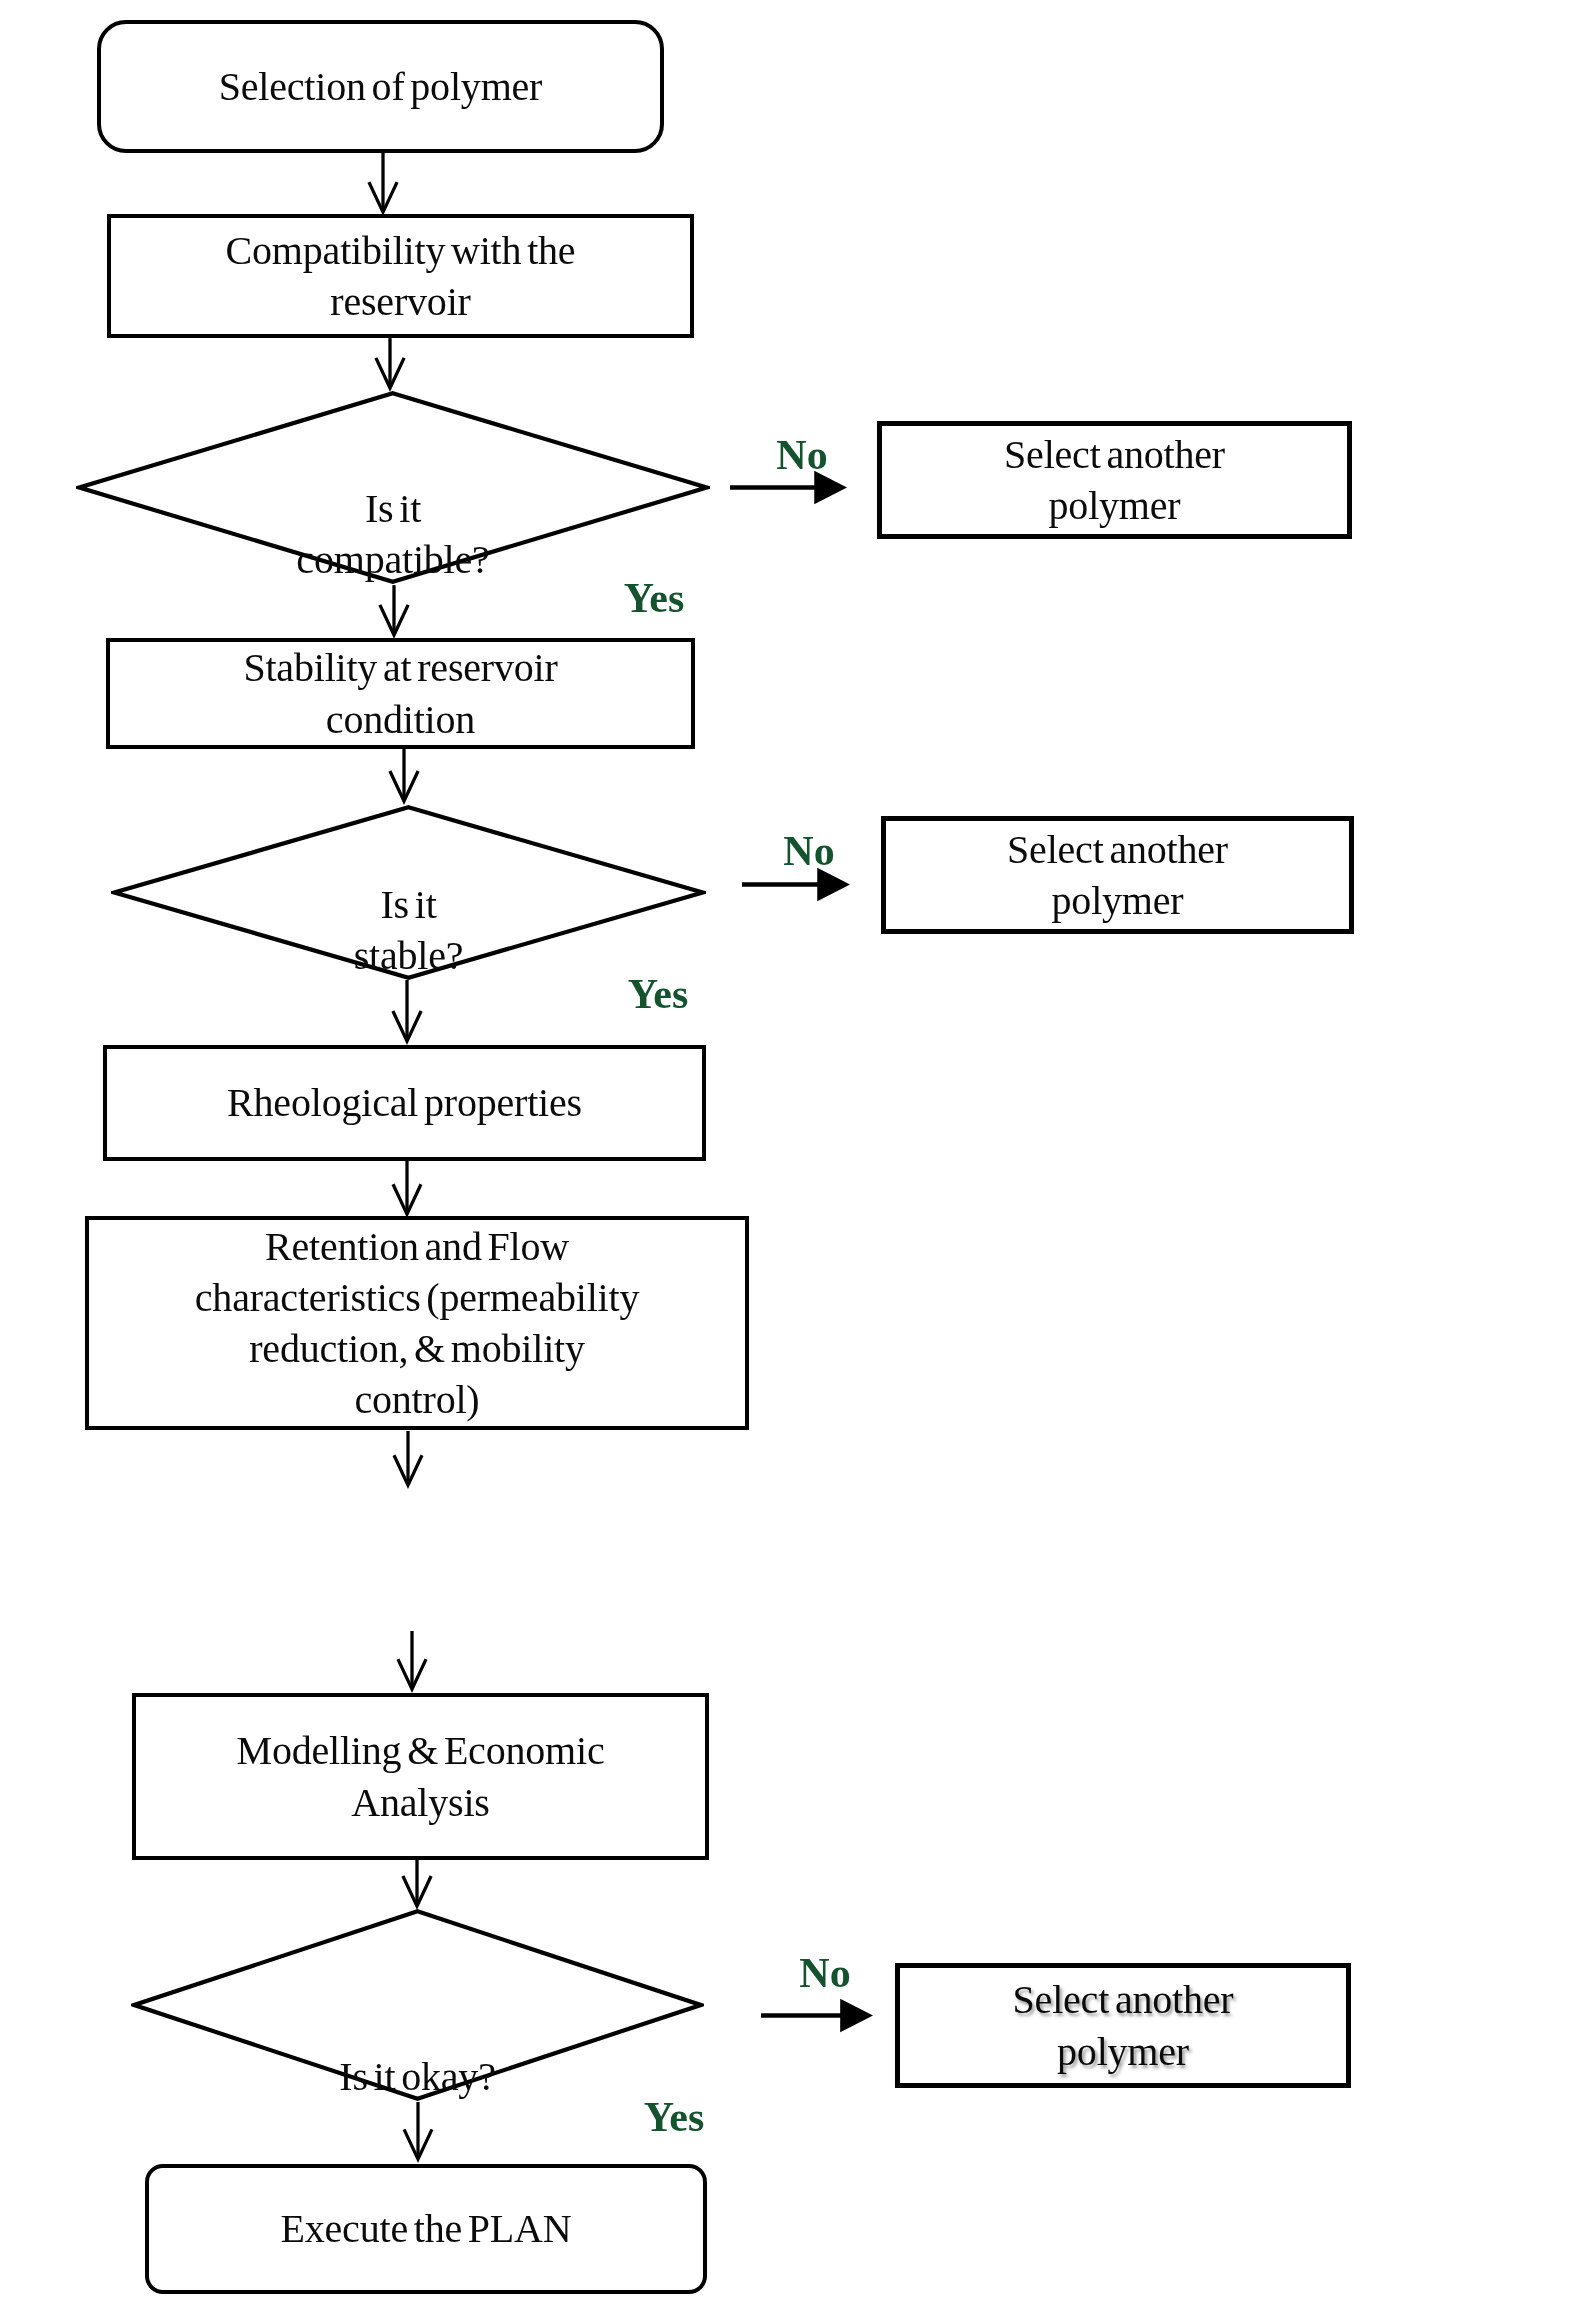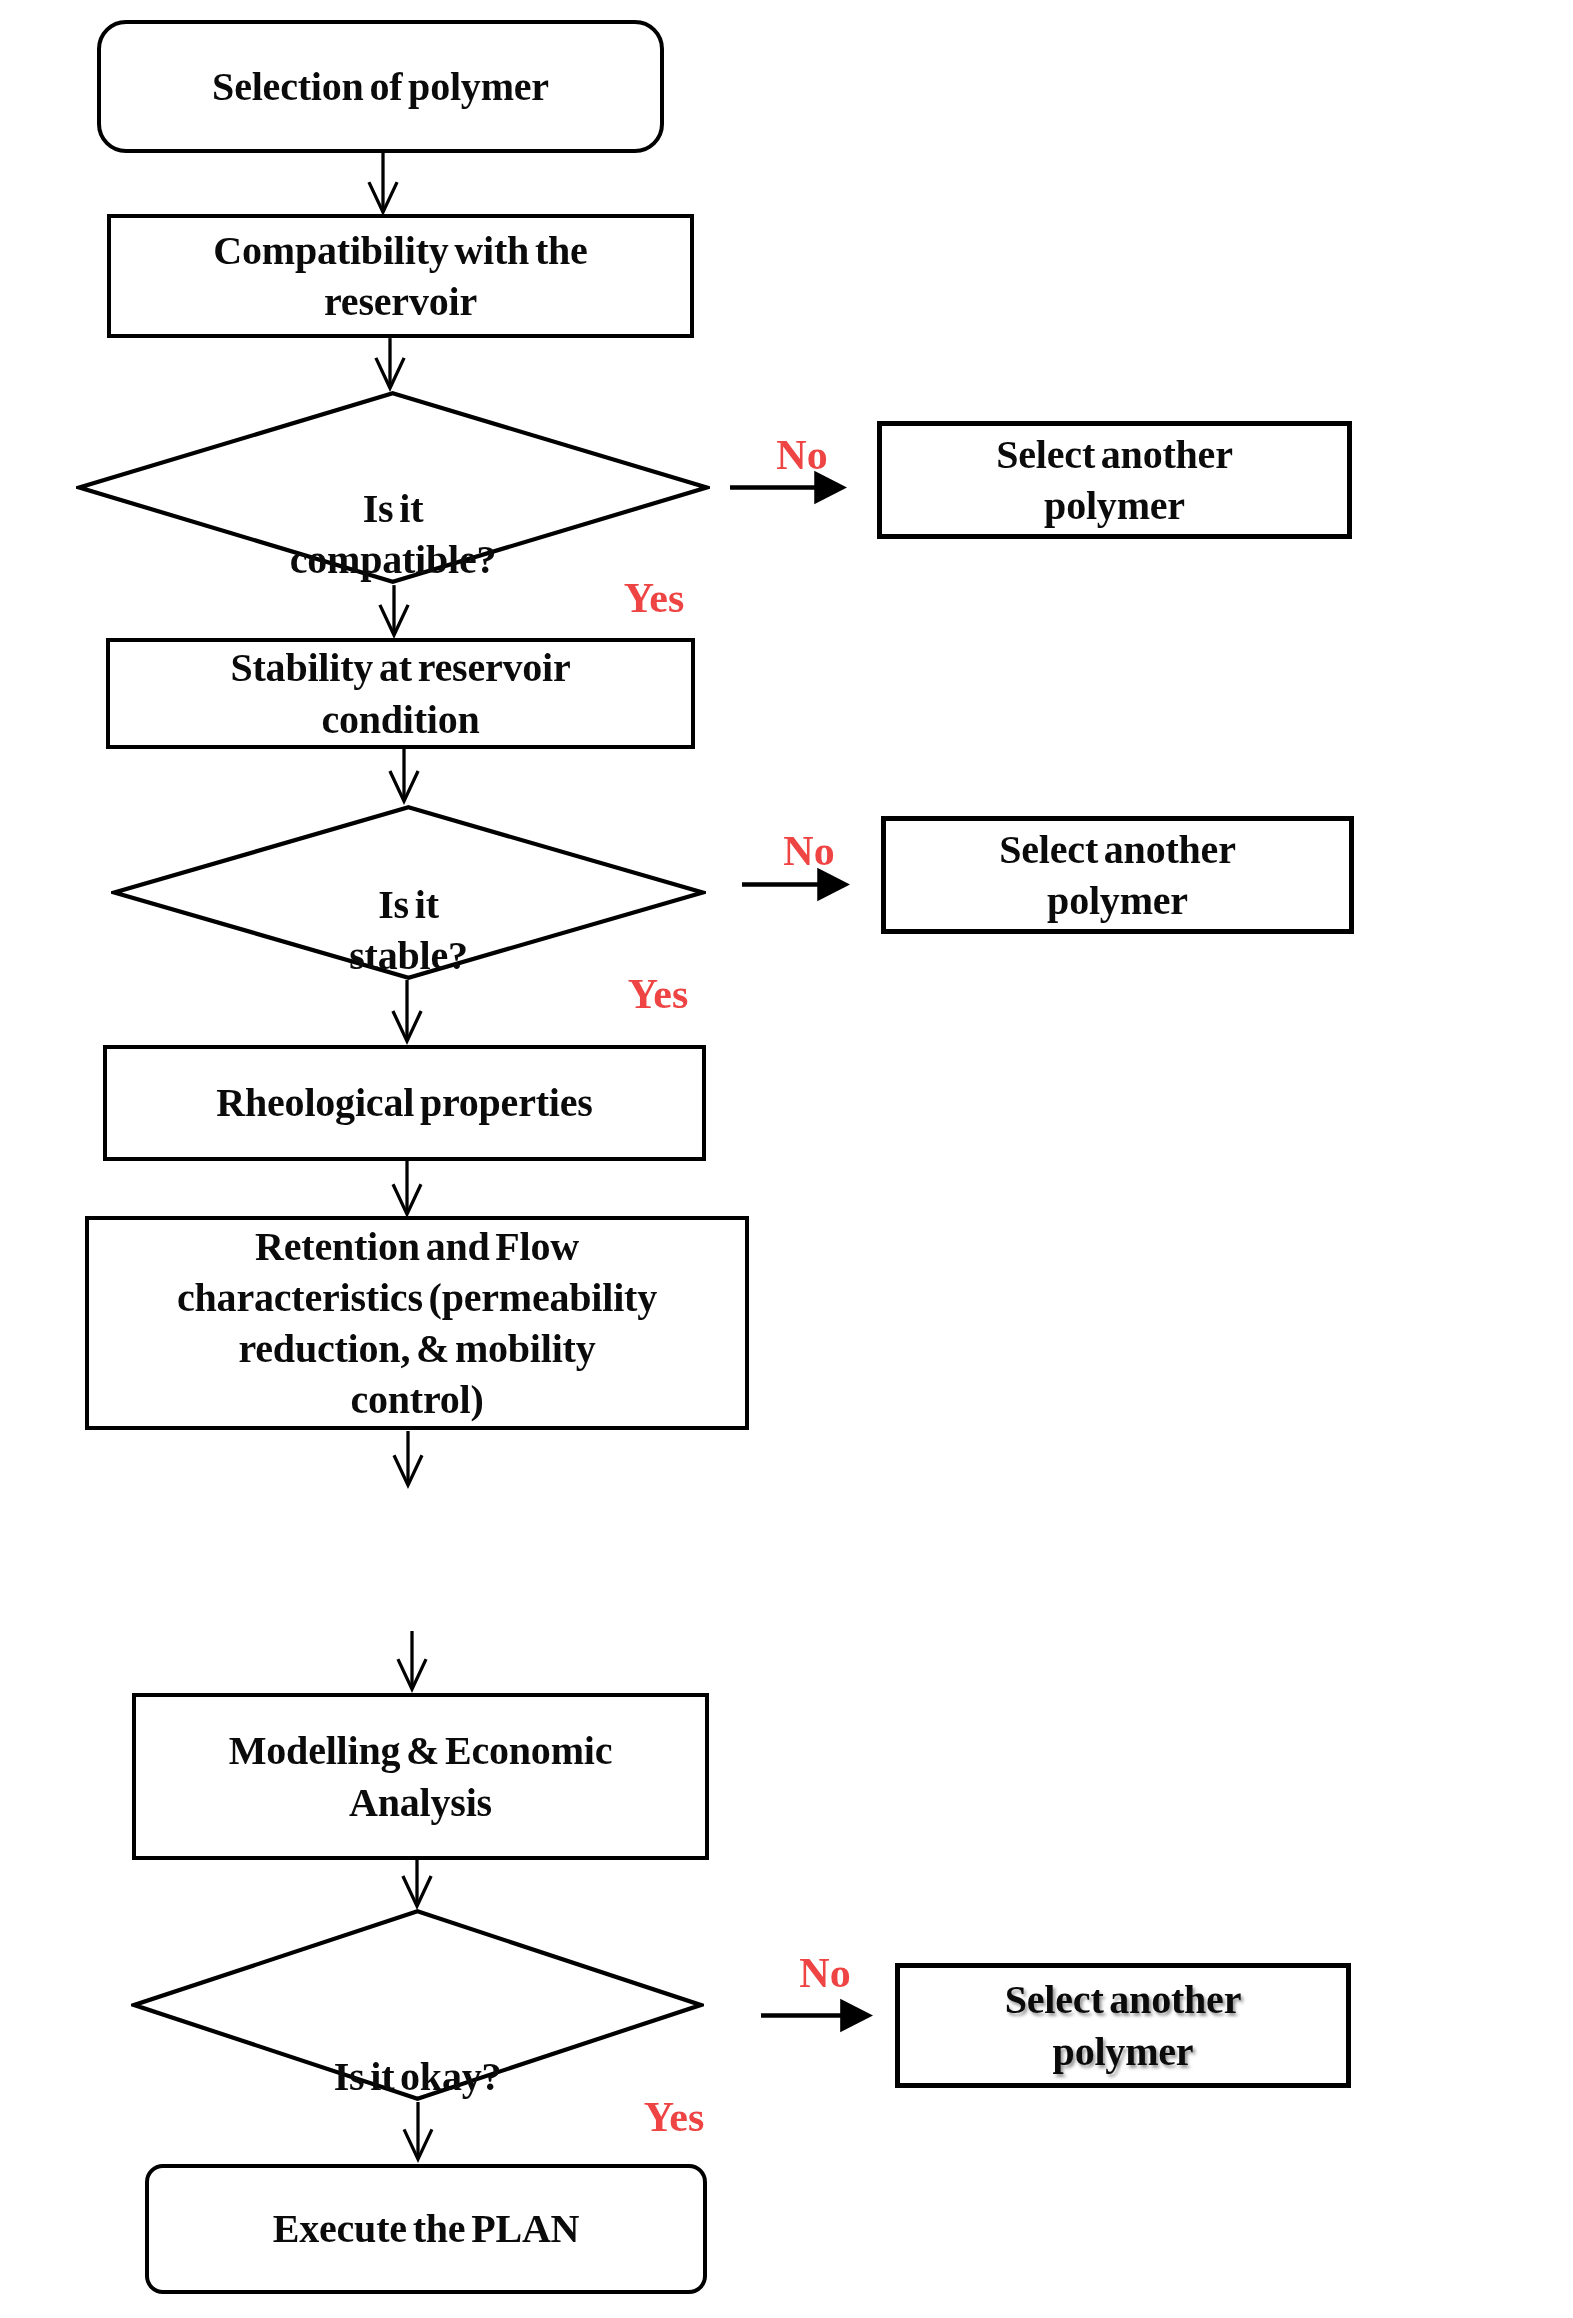--- a/index.html
+++ b/index.html
@@ -17,41 +17,41 @@
   .node {
     position: absolute;
     background: #ffffff;
     border: 4.2px solid #000000;
     display: flex; align-items: center; justify-content: center;
     text-align: center;
   }
   .node.terminator { border-width: 4.7px; border-radius: 29px; }
   .node.sidebox { border-width: 5.6px; }
   .label {
-    font-weight: 700;
+    font-weight: 400;
     font-size: 40px;
     line-height: 1.28;
     color: #0b0b0b;
     white-space: pre-line;
     word-spacing: -0.1em;
     letter-spacing: -0.005em;
   }
   .shadowed .label { text-shadow: 2.3px 3.3px 3.3px rgba(0,0,0,0.40); }
   .diamond-wrap {
     position: absolute;
     display: flex; align-items: flex-end; justify-content: center;
     text-align: center;
   }
   .diamond-wrap svg { position: absolute; left: 0; top: 0; width: 100%; height: 100%; }
   .diamond-wrap .label { position: relative; }
   .edge-label {
     position: absolute;
     font-weight: 700;
     font-size: 42px;
-    color: #ef4444;
+    color: #14532d;
     transform: translate(-50%, -50%);
     white-space: nowrap;
   }
   .arrow { position: absolute; overflow: visible; }
   .ink-stroke { stroke: #000000; fill: none; }
   .ink-fill { fill: #000000; stroke: none; }
   .diamond-shape { fill: #ffffff; stroke: #000000; stroke-width: 9; }
 </style>
 </head>
 <body>

